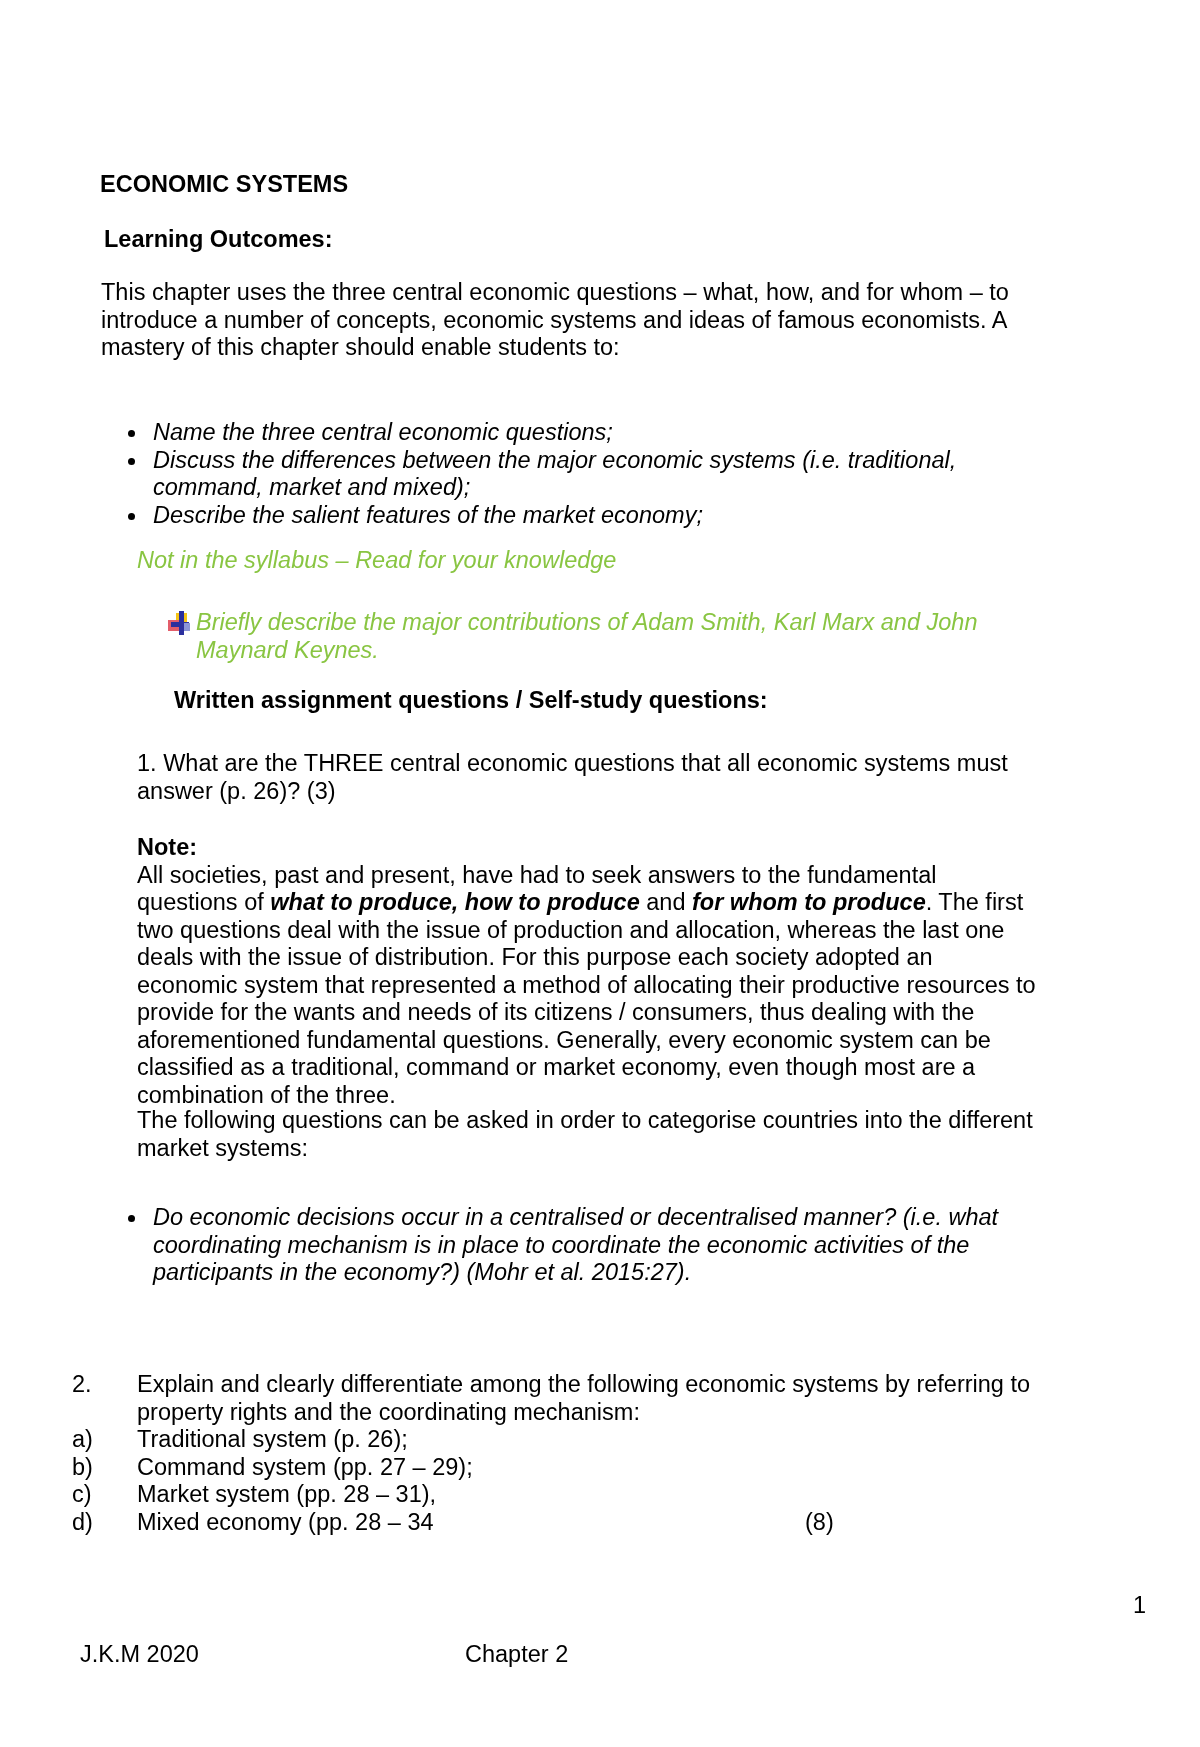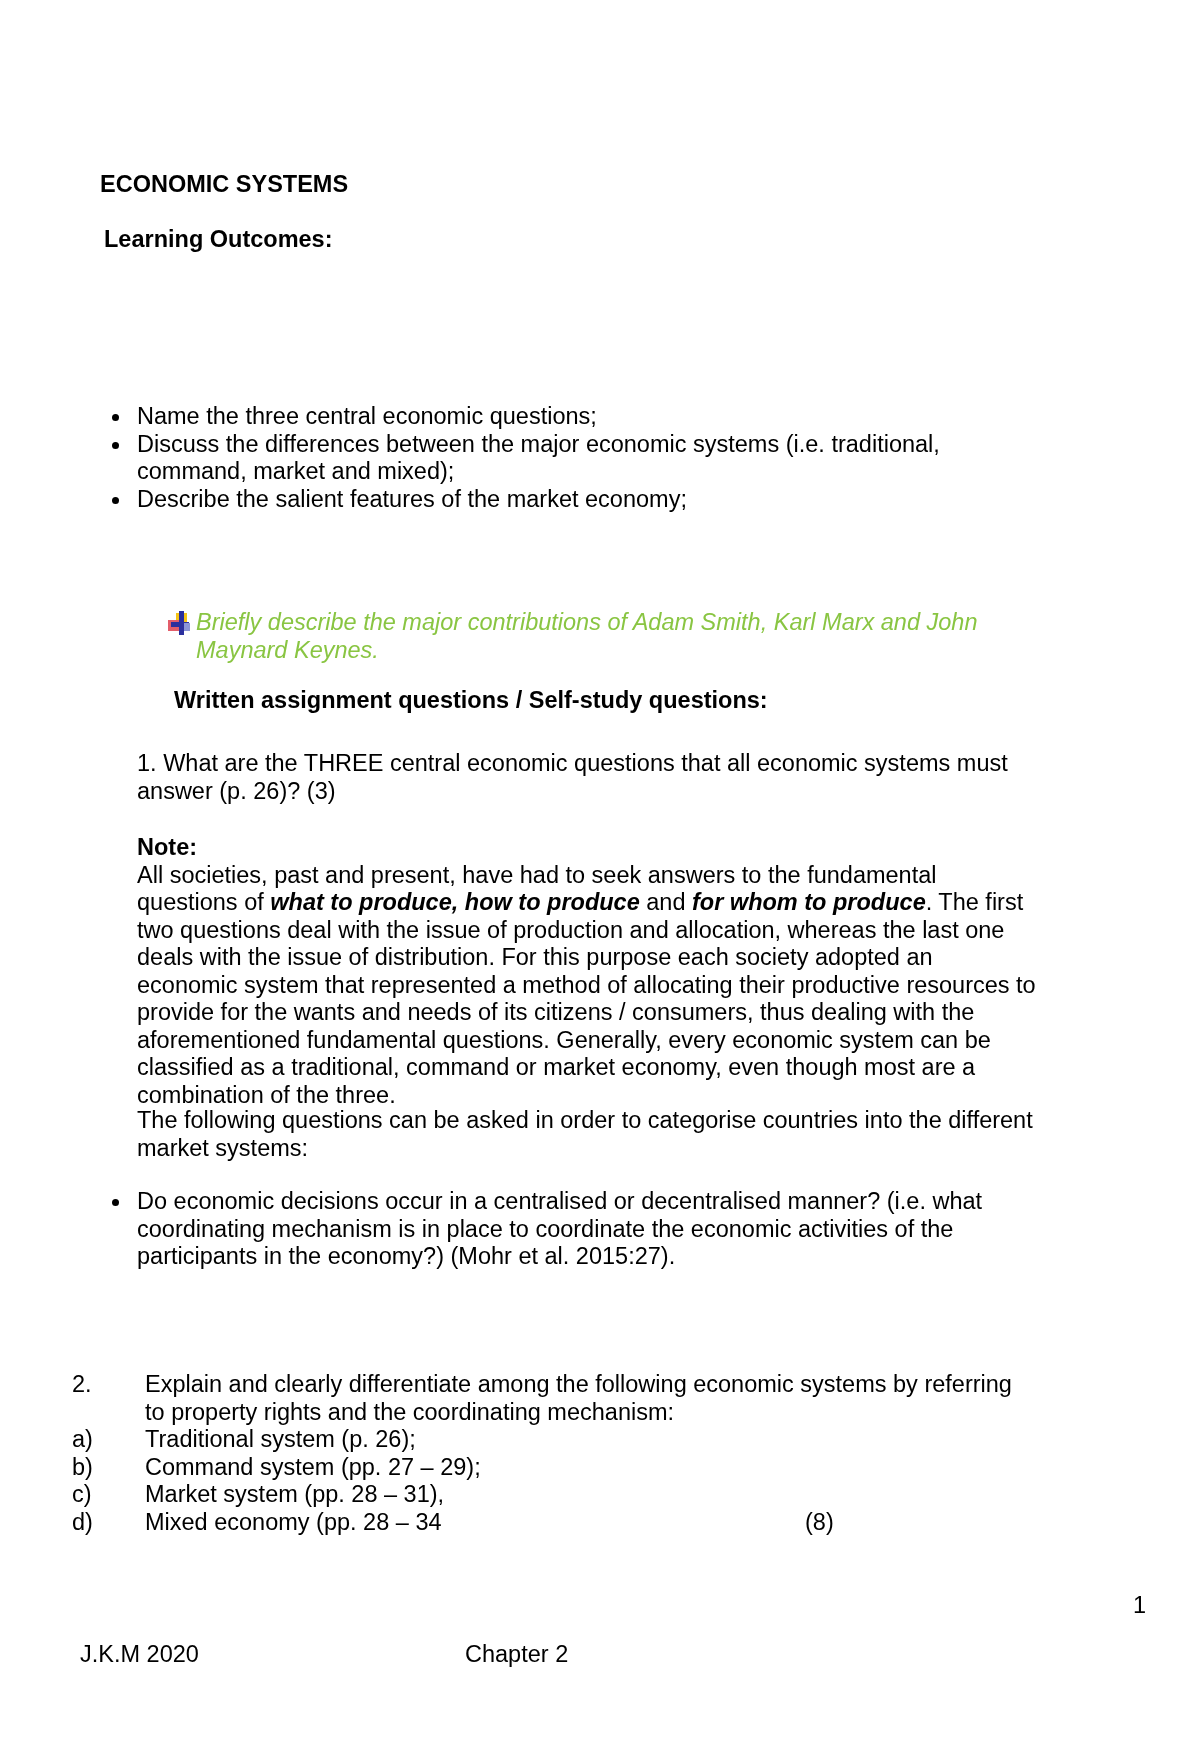--- a/index.html
+++ b/index.html
@@ -14,34 +14,34 @@
     color:#000000;
     overflow:hidden;
     padding-left:25px;
   }
   .abs{position:absolute;}
   .bold{font-weight:bold;}
   .bi{font-weight:bold;font-style:italic;}
   .green{color:#89C542;font-style:italic;}
 
   
-  ul.dotlist{list-style:none;margin:0;padding:0;}
+  ul.dotlist{list-style:none;margin:16px;padding:0;font-style:italic;}
   ul.dotlist li{position:relative;padding-left:65px;}
   ul.dotlist li::before{
     content:"";
     position:absolute;
     left:40px;top:11px;
     width:7px;height:7px;border-radius:50%;
     background:#000;
   }
 
   
   .qrow{display:grid;grid-template-columns:65px 1fr;position:relative;}
   .qrow .qlabel{grid-column:1;}
-  .qrow .qtext{grid-column:2;margin-left:8px;}
+  .qrow .qtext{grid-column:2;}
   .marks{position:absolute;left:733px;top:0;}
 
   
   .arrow-bullet{
     position:relative;
     width:24px;height:28px;
     flex:0 0 24px;
     margin-top:2px;
   }
   .arrow-bullet .sq-yellow{position:absolute;left:9px;top:2px;width:11px;height:11px;background:#F5C518;}
@@ -55,27 +55,29 @@
 </style>
 </head>
 <body>
 
 <div class="page">
 
   <div class="abs bold" style="left:100px;top:171px;">ECONOMIC SYSTEMS</div>
 
   <div class="abs bold" style="left:104px;top:226px;">Learning Outcomes:</div>
 
+  <div class="abs" style="left:101px;top:279px;width:938px;">This chapter uses the three central economic questions – what, how, and for whom – to introduce a number of concepts, economic systems and ideas of famous economists. A mastery of this chapter should enable students to:</div>
 
   <ul class="dotlist abs" style="left:72px;top:403px;width:966px;">
     <li>Name the three central economic questions;</li>
     <li>Discuss the differences between the major economic systems (i.e. traditional, command, market and mixed);</li>
     <li>Describe the salient features of the market economy;</li>
   </ul>
 
+  <div class="abs green" style="left:137px;top:547px;">Not in the syllabus – Read for your knowledge</div>
 
   <div class="abs green-bullet-row" style="left:167px;top:609px;width:868px;">
     <span class="arrow-bullet">
       <span class="sq-yellow"></span>
       <span class="sq-red"></span>
       <span class="bar-v"></span>
       <span class="bar-h"></span>
       <span class="shade"></span>
     </span>
     <span class="gb-text green">Briefly describe the major contributions of Adam Smith, Karl Marx and John Maynard Keynes.</span>

